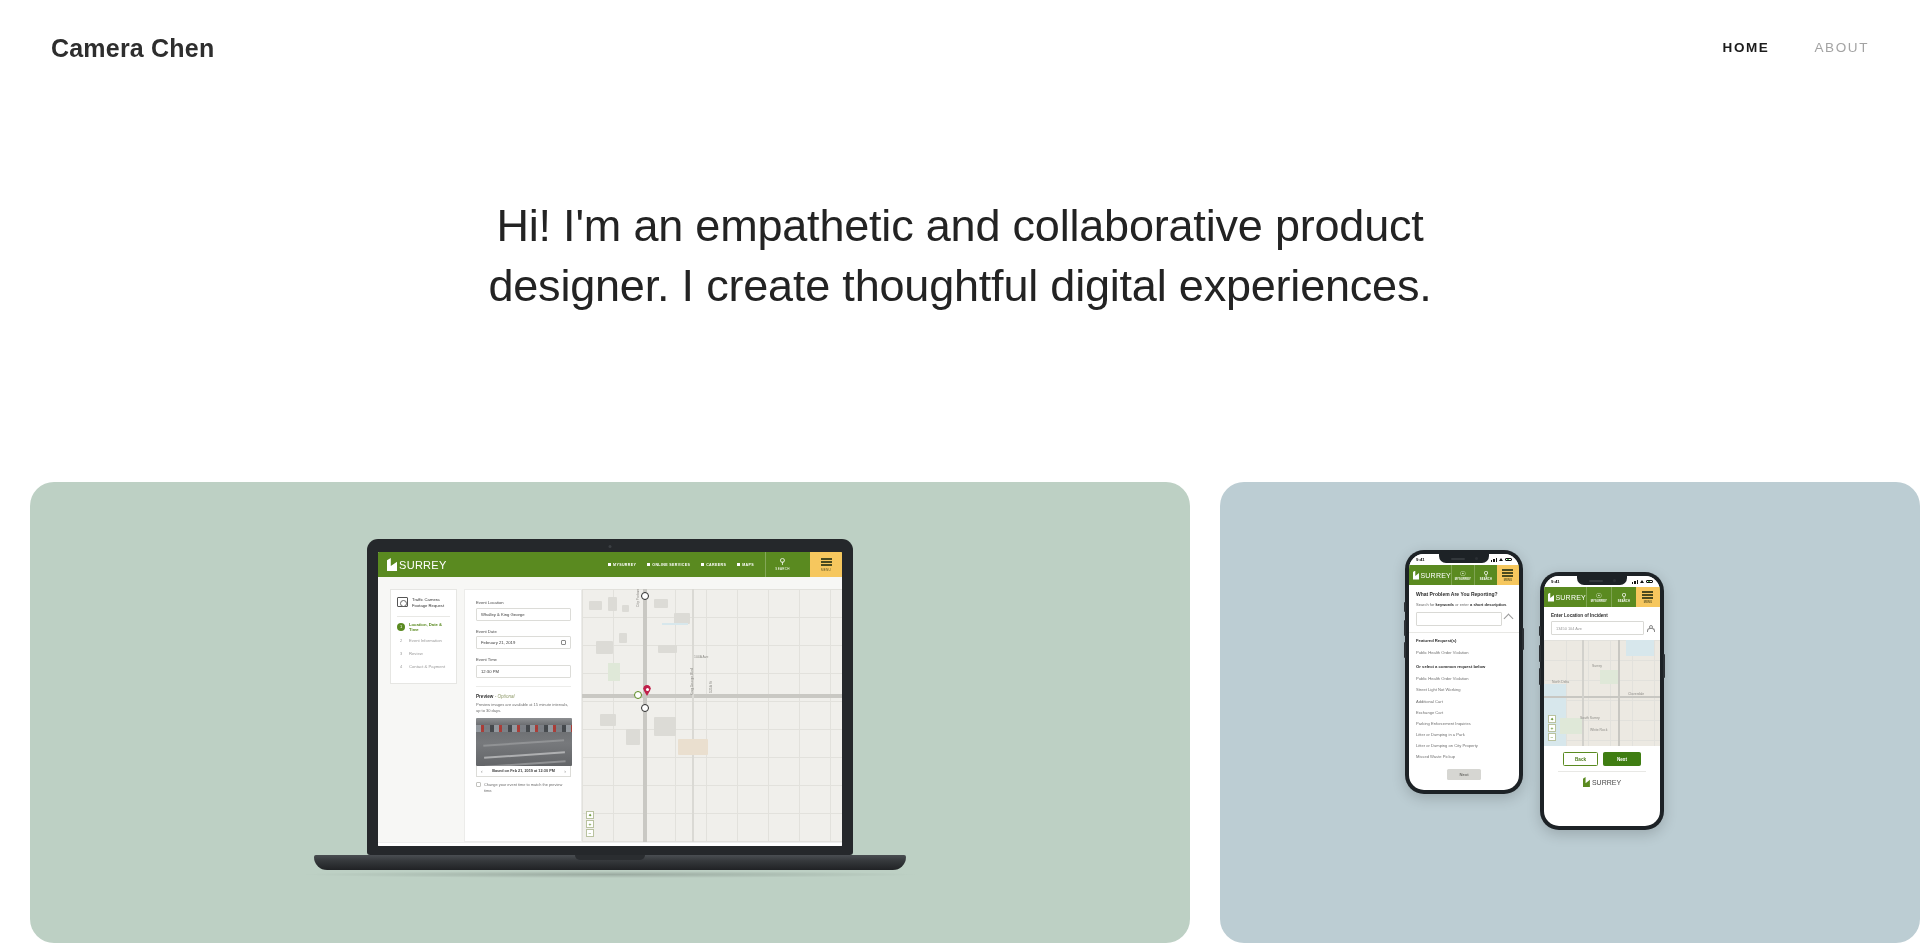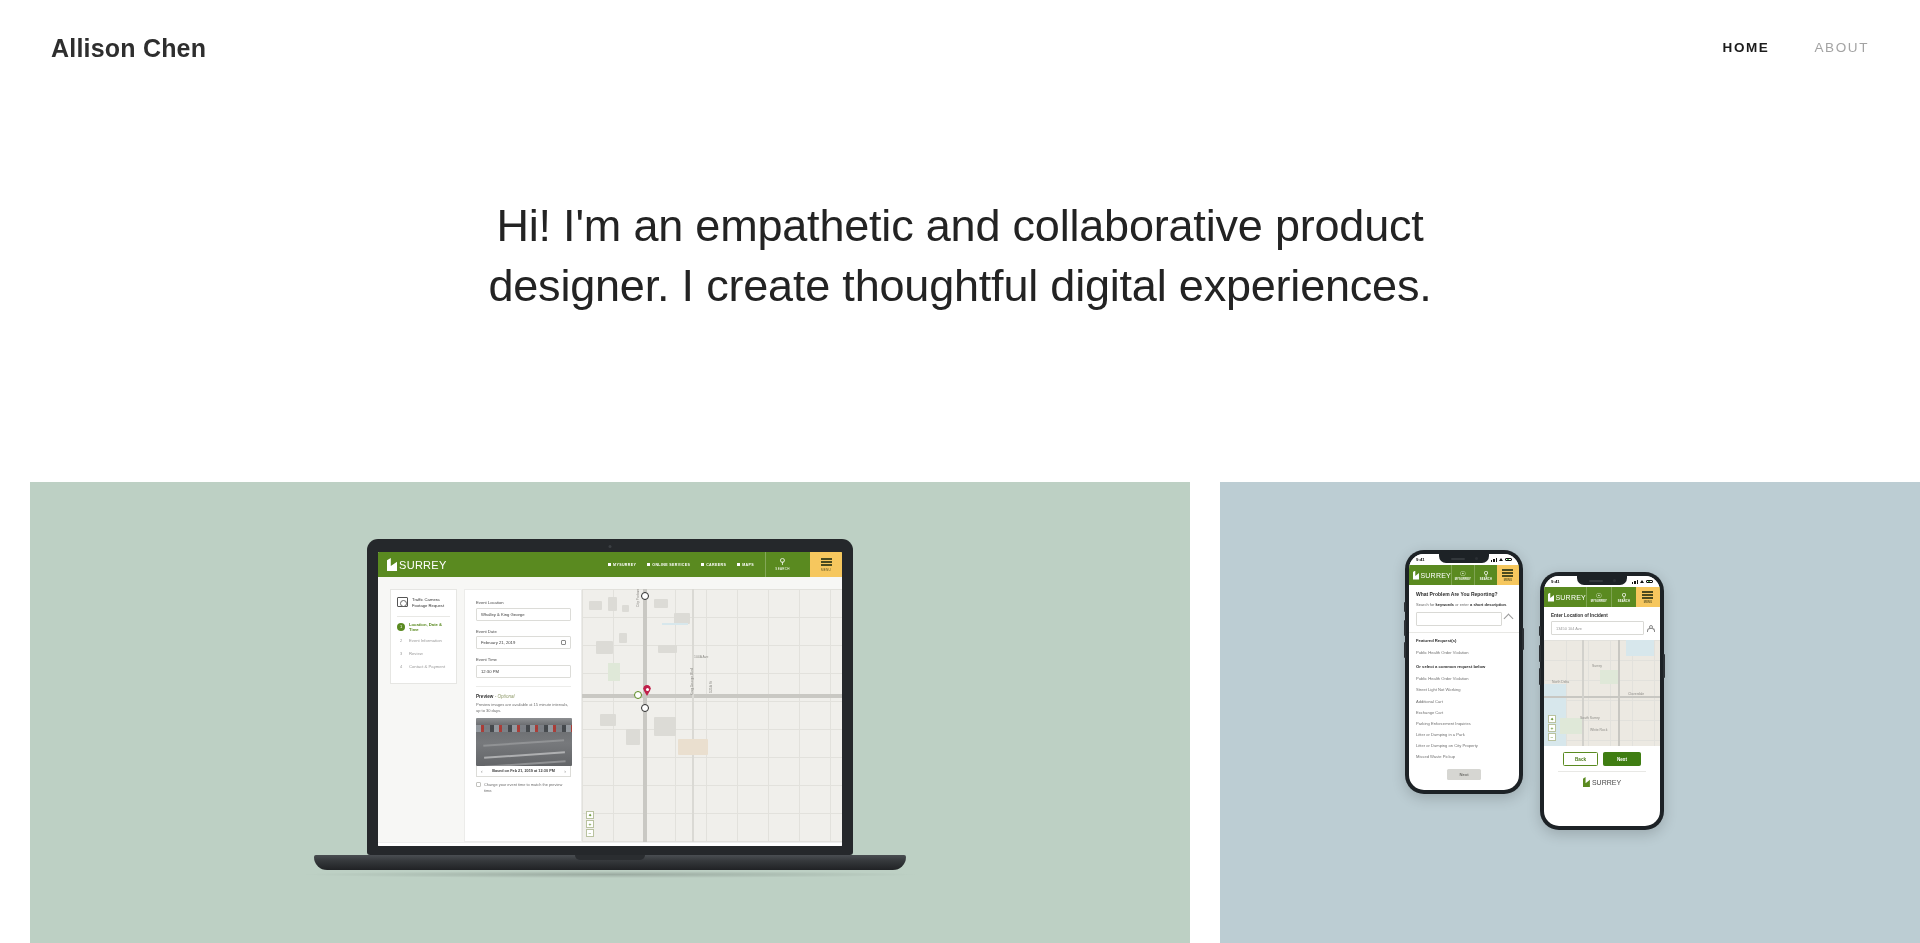--- a/index.html
+++ b/index.html
@@ -41,20 +41,21 @@
   }
 
   
   .work-grid {
     position: absolute; top: 482px; left: 30px;
     width: 1890px; display: flex; gap: 30px;
   }
   .work-card {
     position: relative; width: 1160px; height: 461px;
     overflow: hidden;
+    border-radius: 24px;
   }
   .work-card.card-a { background: #bdd0c4; width: 1160px; }
   .work-card.card-b { background: #bccdd3; width: 700px; }
 
   
   .laptop {
     position: absolute; left: 50%; transform: translateX(-50%);
     top: 57px; width: 486px;
   }
   .laptop-lid {
@@ -304,21 +305,21 @@
   .ph-footer-logo { display:flex; align-items:center; justify-content:center; gap:2px; padding: 5px 0 6px; }
   .ph-footer-logo .lm { width:7px;height:10px;background:#5a8a20;
     clip-path: polygon(0 100%, 0 18%, 38% 0, 38% 62%, 100% 28%, 100% 100%); }
   .ph-footer-logo .lw { color:#4a4a4a; font-size:7px; font-weight:300; }
   .ph-foot-div { height:1px; background:#e8e8e5; margin: 0 7px; }
 </style>
 </head>
 <body>
 
 <div class="site-header">
-  <div class="brand">Allison Chen</div>
+  <div class="brand">Camera Chen</div>
   <nav class="nav">
     <a class="nav-link active" href="#">HOME</a>
     <a class="nav-link inactive" href="#">ABOUT</a>
   </nav>
 </div>
 
 <div class="hero">
   <h1 class="hero-title">Hi! I'm an empathetic and collaborative product designer. I create thoughtful digital experiences.</h1>
 </div>
 

